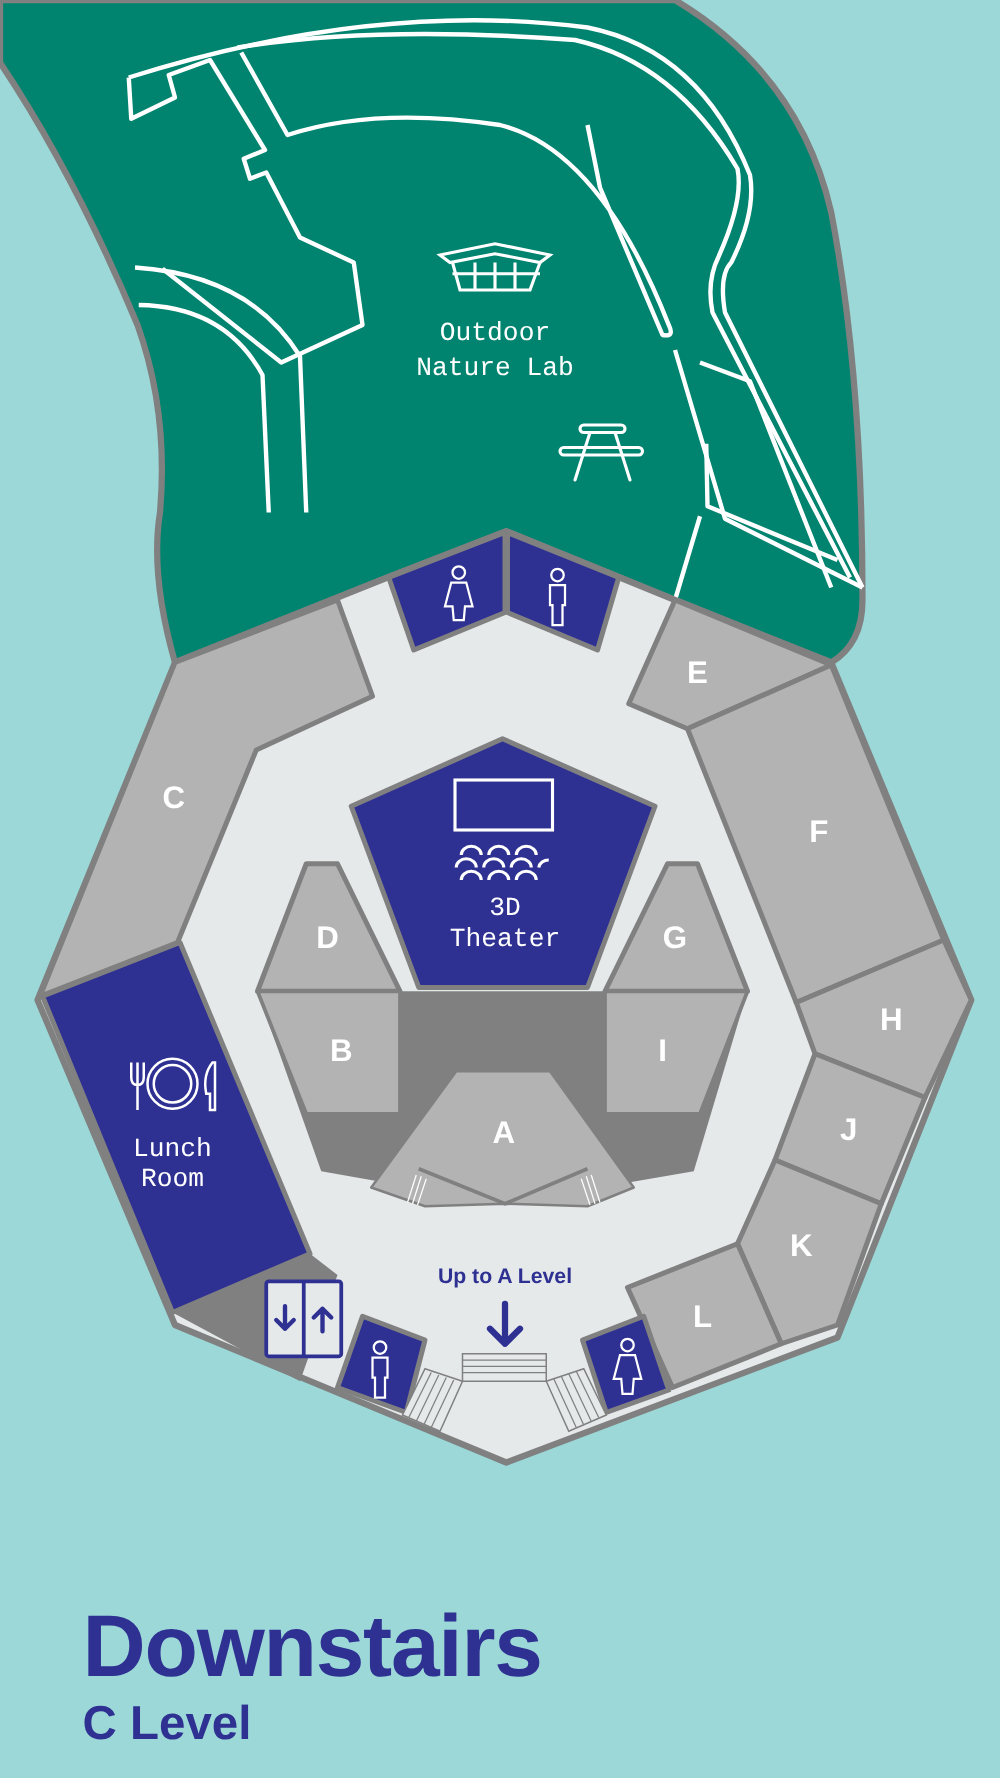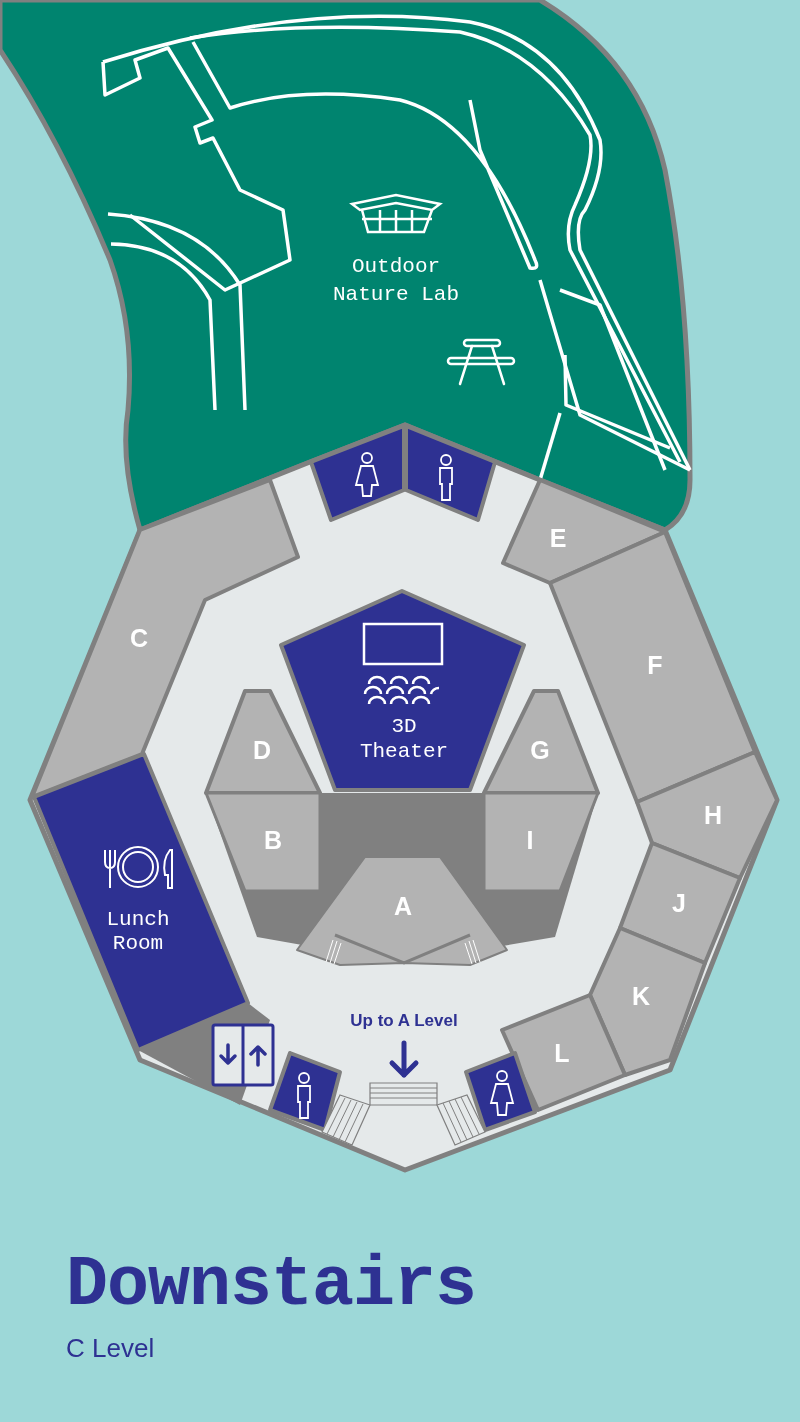--- a/index.html
+++ b/index.html
@@ -18,26 +18,26 @@
     .mono-label {
       font-family: "Liberation Mono", monospace;
       font-size: 21px; fill: #ffffff; text-anchor: middle;
     }
     .nav-label {
       font-family: "Liberation Sans", sans-serif;
       font-weight: bold; font-size: 17px; fill: #2e3192; text-anchor: middle;
     }
     .title-block { position: absolute; left: 66px; top: 1246px; color: #2e3192; }
     .title-main {
-      font-family: Liberation Mono, monospace; font-weight: bold;
-      font-size: 70px; line-height: 80px; letter-spacing: -1px;
+      font-family: Liberation Sans, sans-serif; font-weight: bold;
+      font-size: 70px; line-height: 80px; letter-spacing: -1px; margin-top: 31px;
     }
     .title-sub {
-      font-family: "Liberation Sans", sans-serif; font-weight: normal;
-      font-size: 26px; line-height: 44px; margin-top: 0px;
+      font-family: "Liberation Sans", sans-serif; font-weight: bold;
+      font-size: 38px; line-height: 44px; margin-top: 0px;
     }
   </style>
 </head>
 <body>
 
 <svg id="map" viewBox="0 0 800 1422" xmlns="http://www.w3.org/2000/svg">
 
   <g>
     <path d="M0,0 L540,0 Q640,60 665,170 Q690,300 690,480 Q690,515 665,530 L540,480 L405,425 L310,462 L140,530 Q120,460 128,410 Q135,330 110,260 Q60,140 0,50 Z" fill="#00846f" stroke="#808080" stroke-width="5"></path>
 

